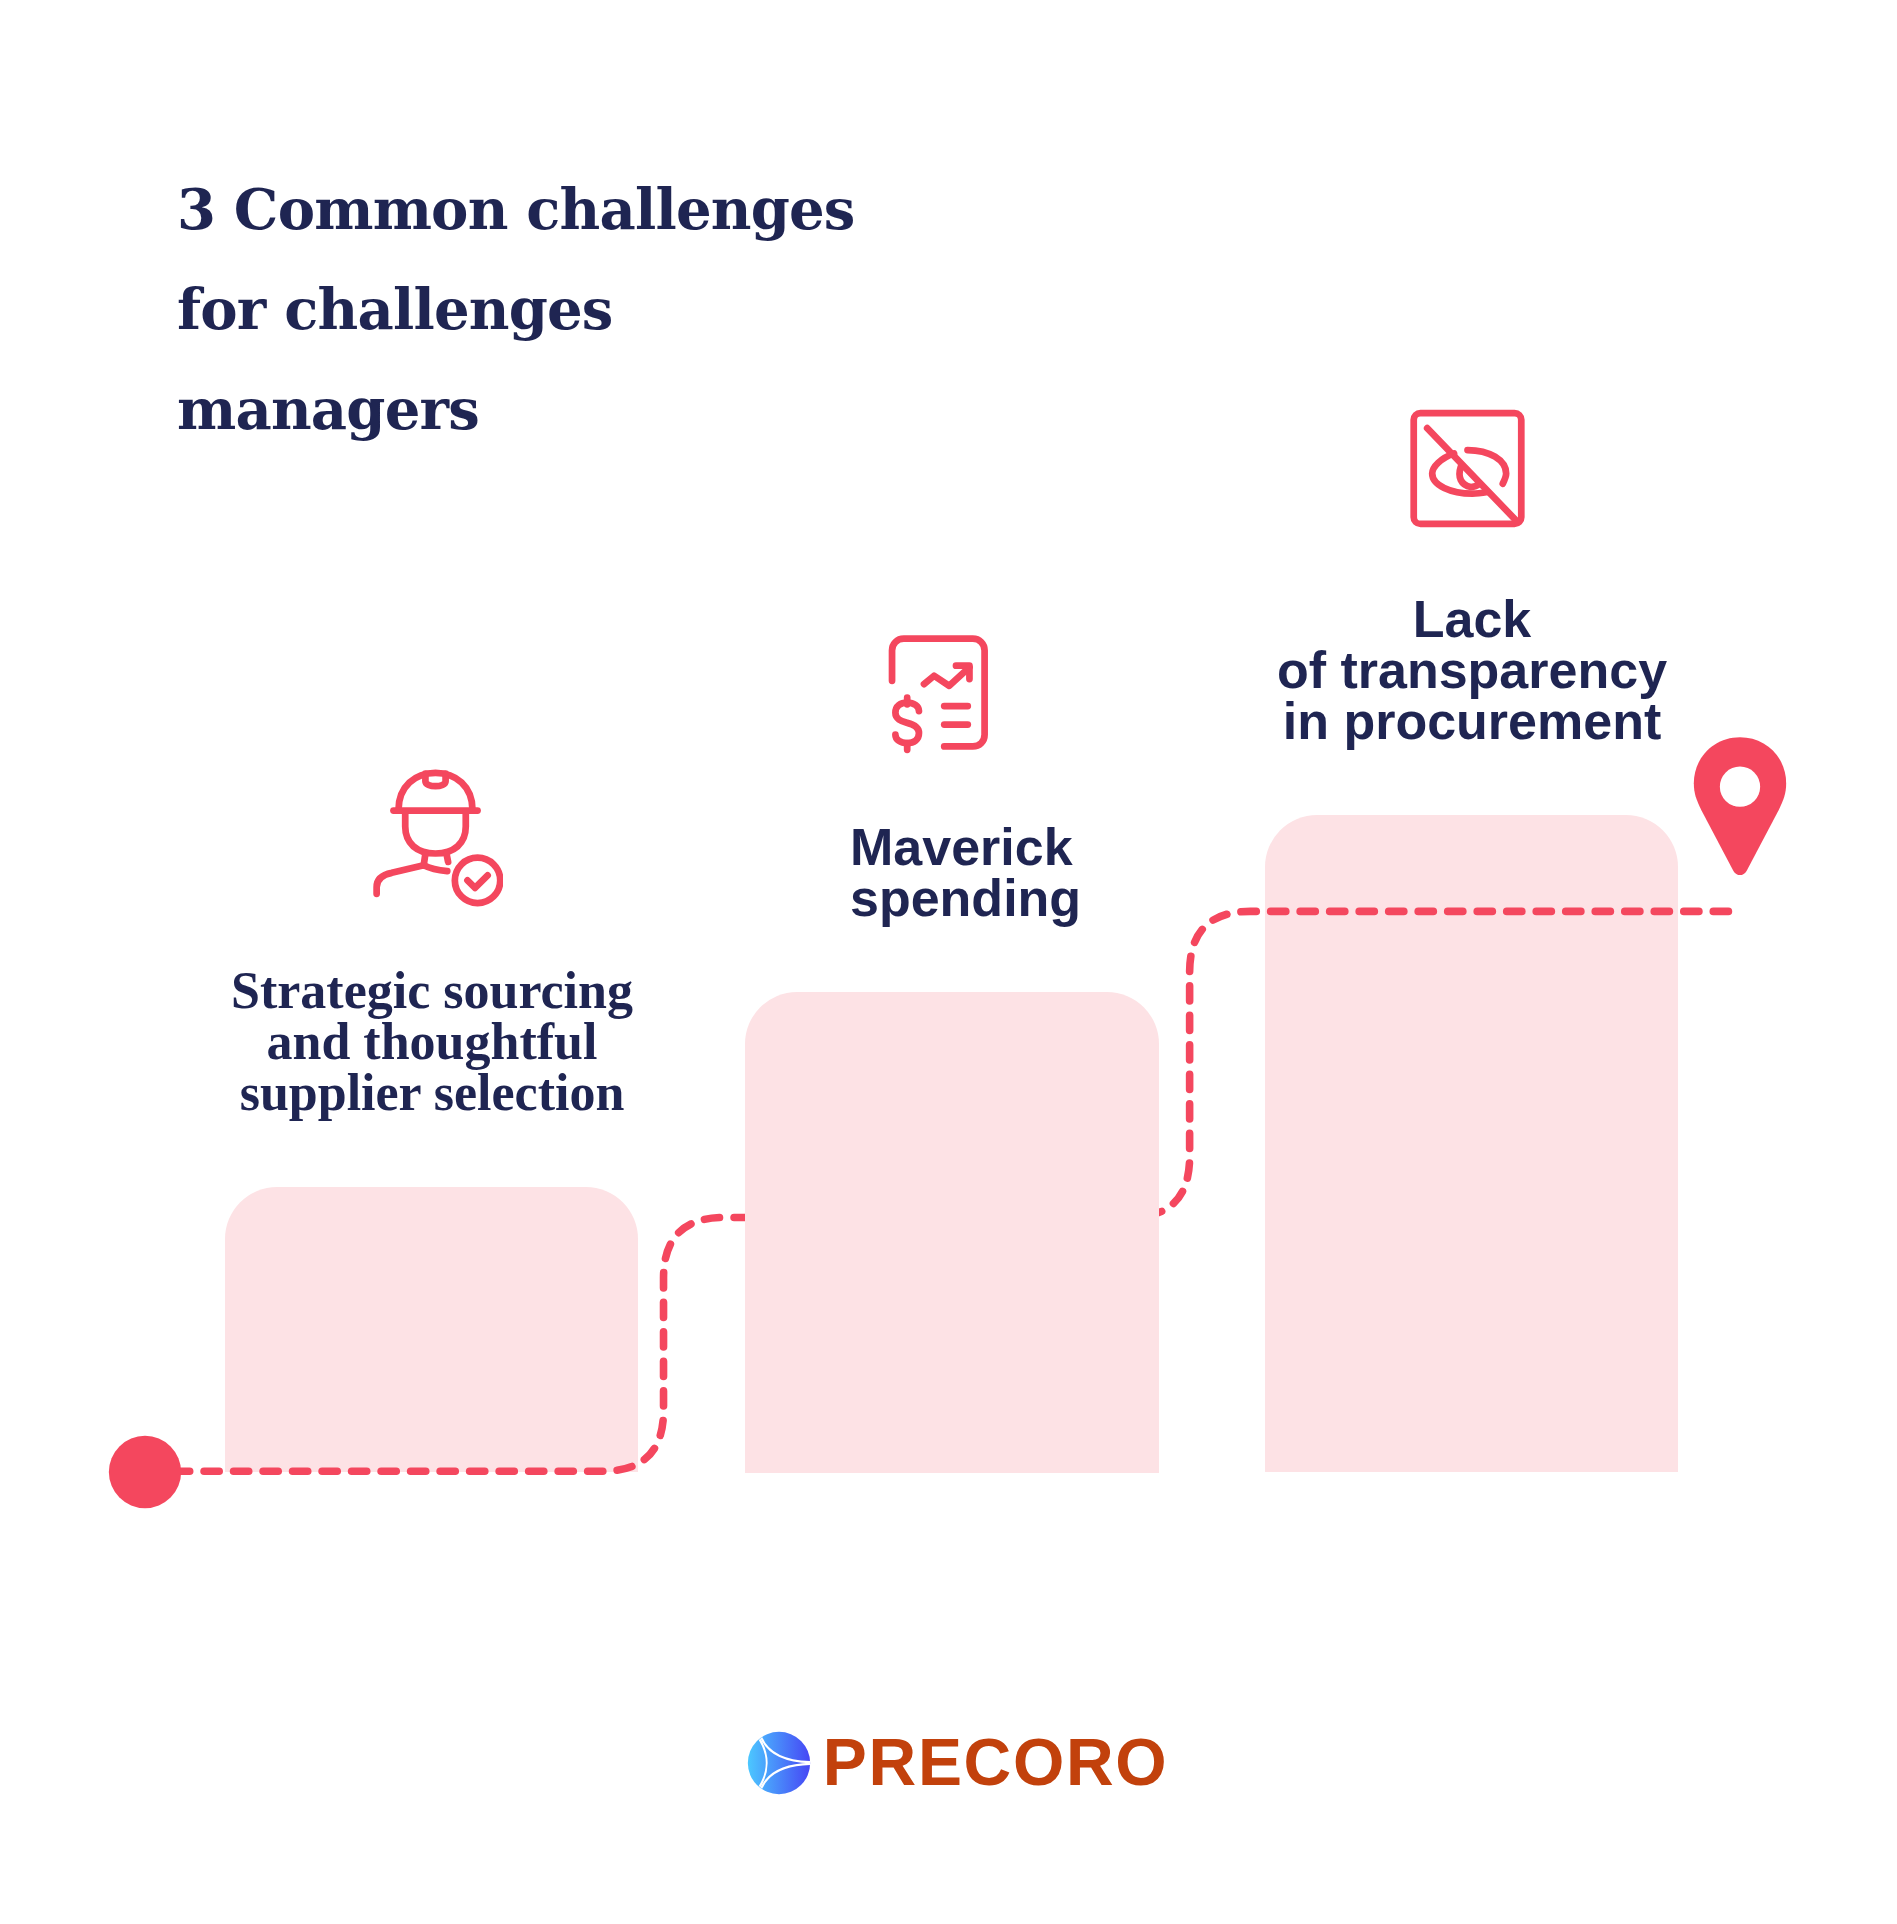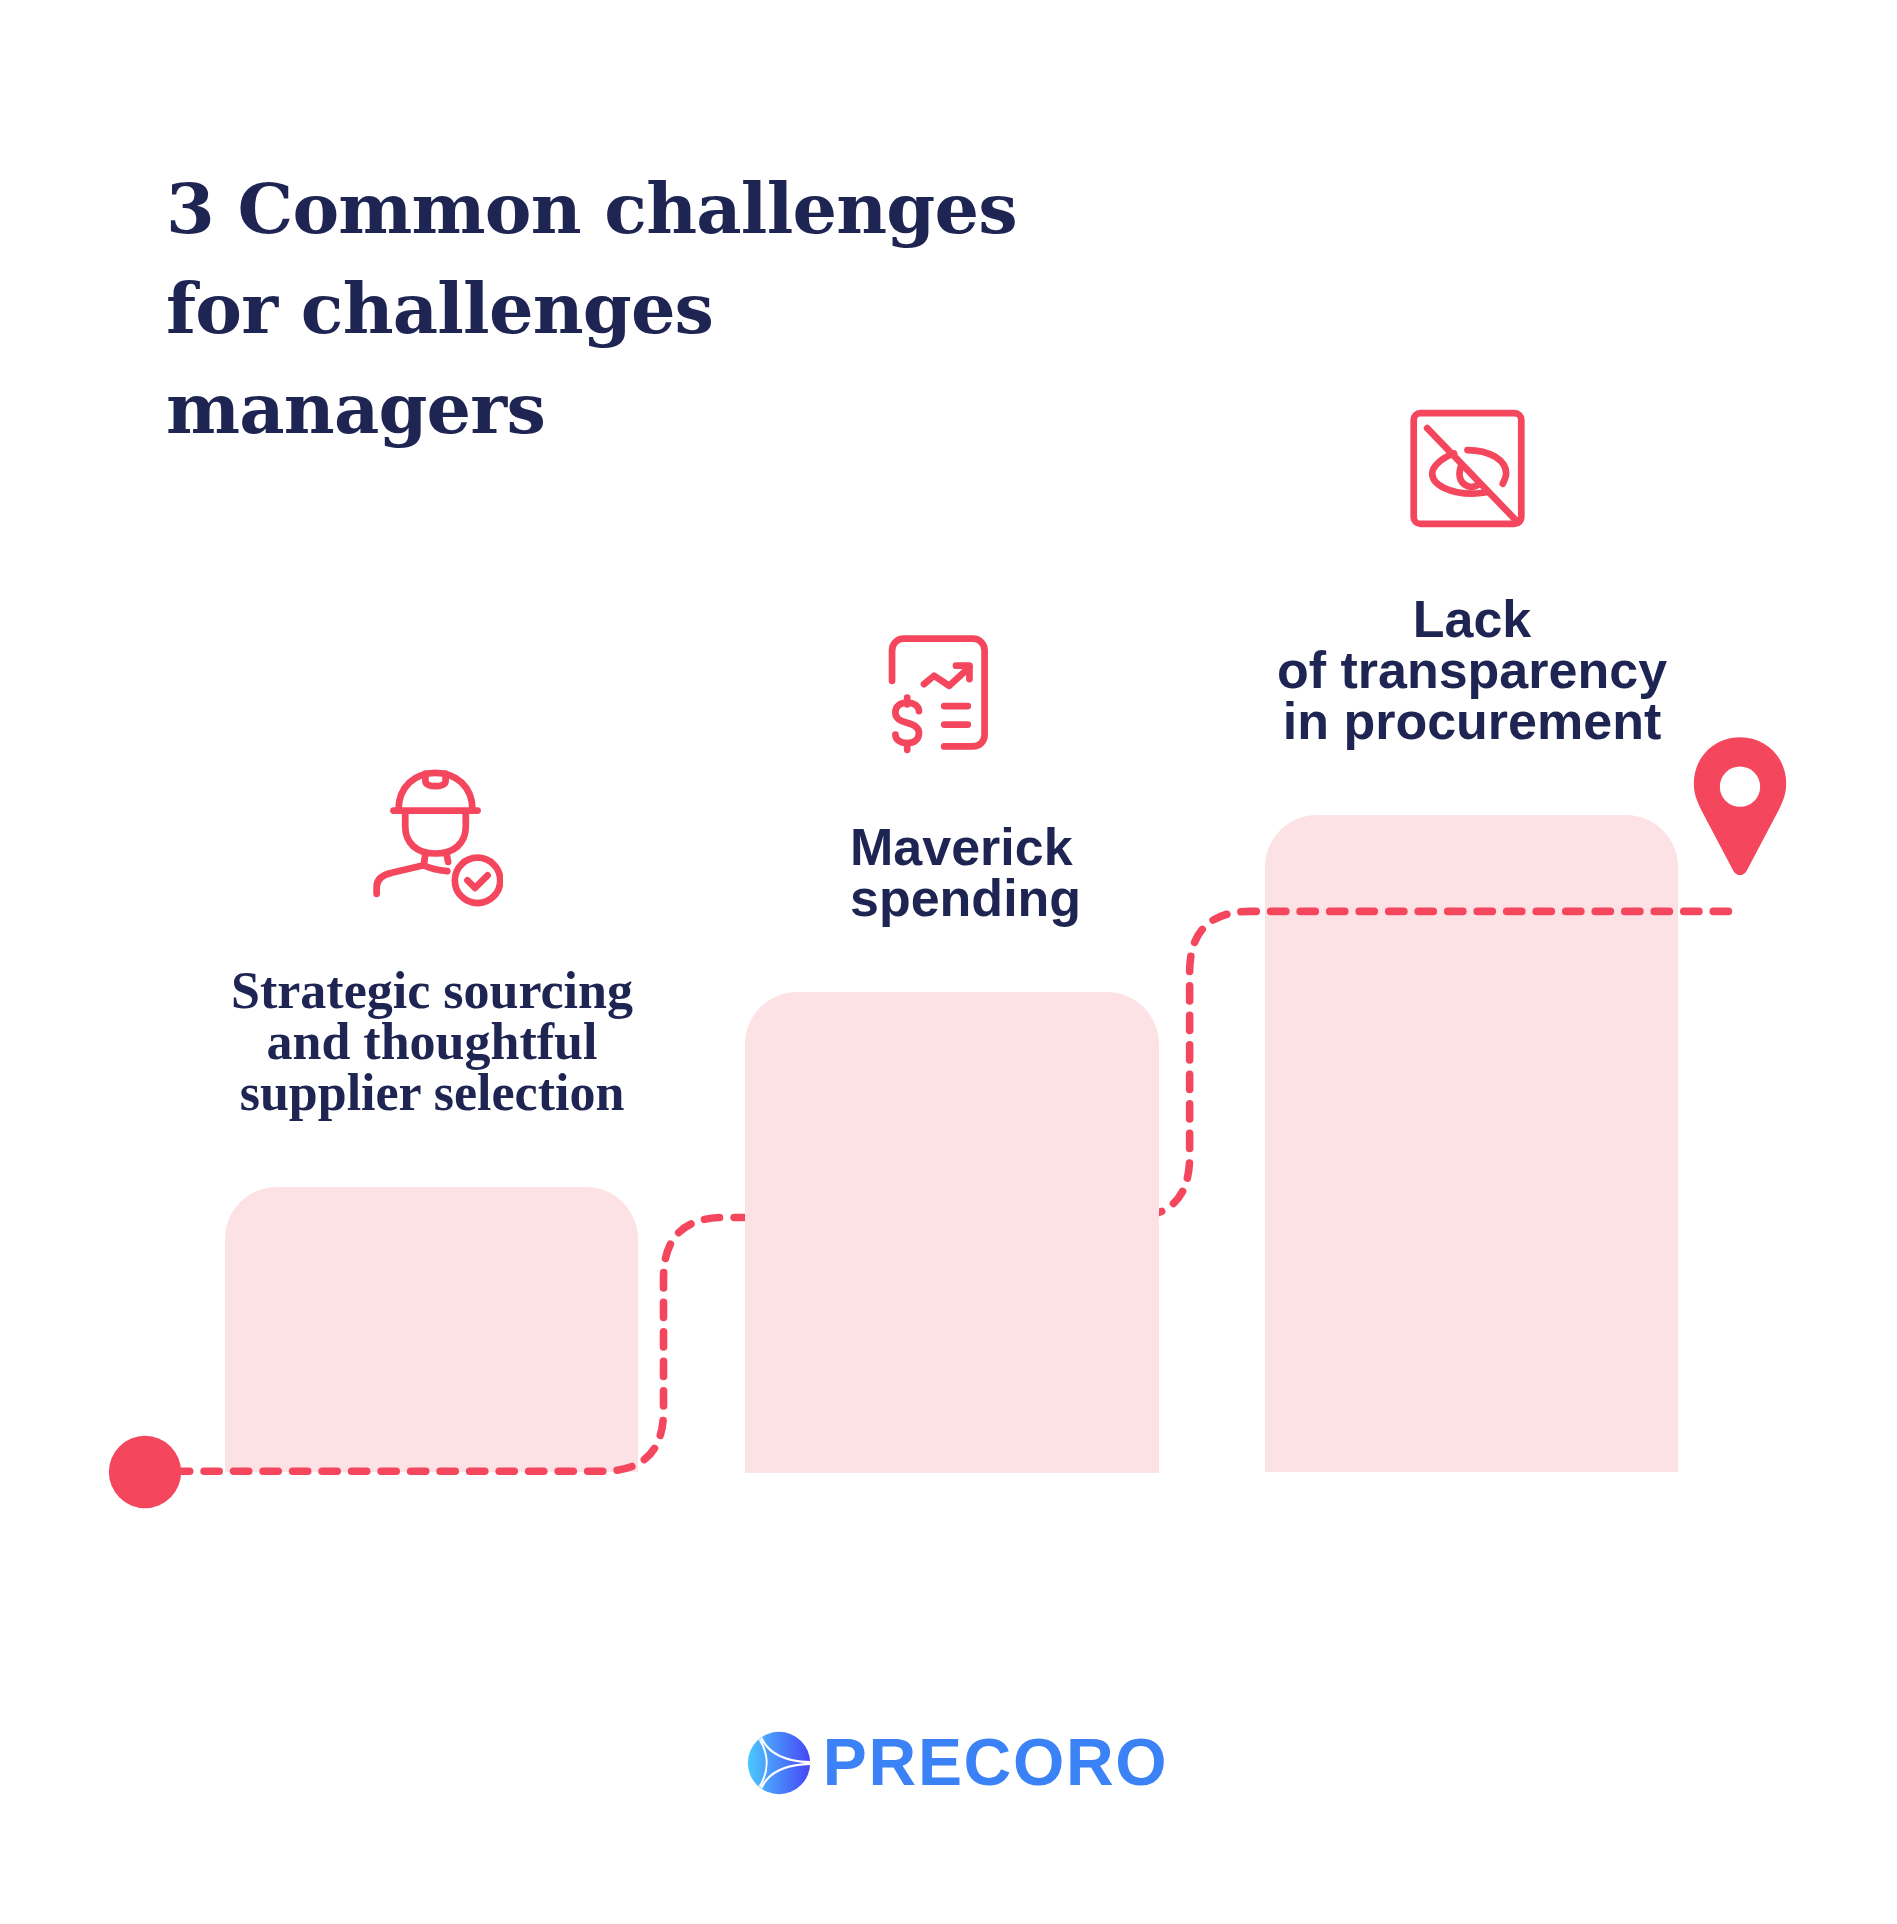--- a/index.html
+++ b/index.html
@@ -1,40 +1,40 @@
 <!DOCTYPE html>
 <html style="font-size:13.5px"><head>
   <meta charset="utf-8">
   <style>
     html, body { margin: 0; padding: 0; background: #ffffff; }
     body { width: 1897px; height: 1924px; position: relative; overflow: hidden; }
     .canvas { position: absolute; left: 0; top: 0; width: 1897px; height: 1924px; background: #ffffff; }
     .title {
-      position: absolute; left: 166px; top: 159px; margin: 0;
+      position: absolute; left: 177px; top: 159px; margin: 0;
       font-family: "DejaVu Serif", "Liberation Serif", serif;
-      font-weight: bold; font-size: 70px; line-height: 100px;
+      font-weight: bold; font-size: 56px; line-height: 100px;
       color: #1F2552; letter-spacing: -0.8px;
     }
     .title span { display: block; white-space: nowrap; }
     .layer { position: absolute; left: 0; top: 0; width: 1897px; height: 1924px; }
     .bar { position: absolute; background: #FDE2E5; border-radius: 52px 52px 0 0; }
     .label {
       position: absolute; margin: 0;
       font-family: "Liberation Sans", "DejaVu Sans", sans-serif;
       font-weight: bold; font-size: 52px; line-height: 51px;
       color: #1F2552;
     }
     .label span { display: block; white-space: nowrap; }
     .label.center { text-align: center; }
     .label.left { text-align: left; }
     .icon { position: absolute; }
     .logo { position: absolute; left: 747px; top: 1729px; height: 67px; display: flex; align-items: center; }
     .logo-word {
       font-family: "Liberation Sans", "DejaVu Sans", sans-serif; font-weight: bold;
-      font-size: 66px; letter-spacing: 1.7px; color: #3b82f6; margin-left: 11.8px; line-height: 67px;
+      font-size: 66px; letter-spacing: 1.7px; color: #c2410c; margin-left: 11.8px; line-height: 67px;
     }
   </style>
 </head>
 <body>
 
 <div class="canvas">
 
   <h1 class="title">
     <span>3 Common challenges</span>
     <span>for challenges</span>

